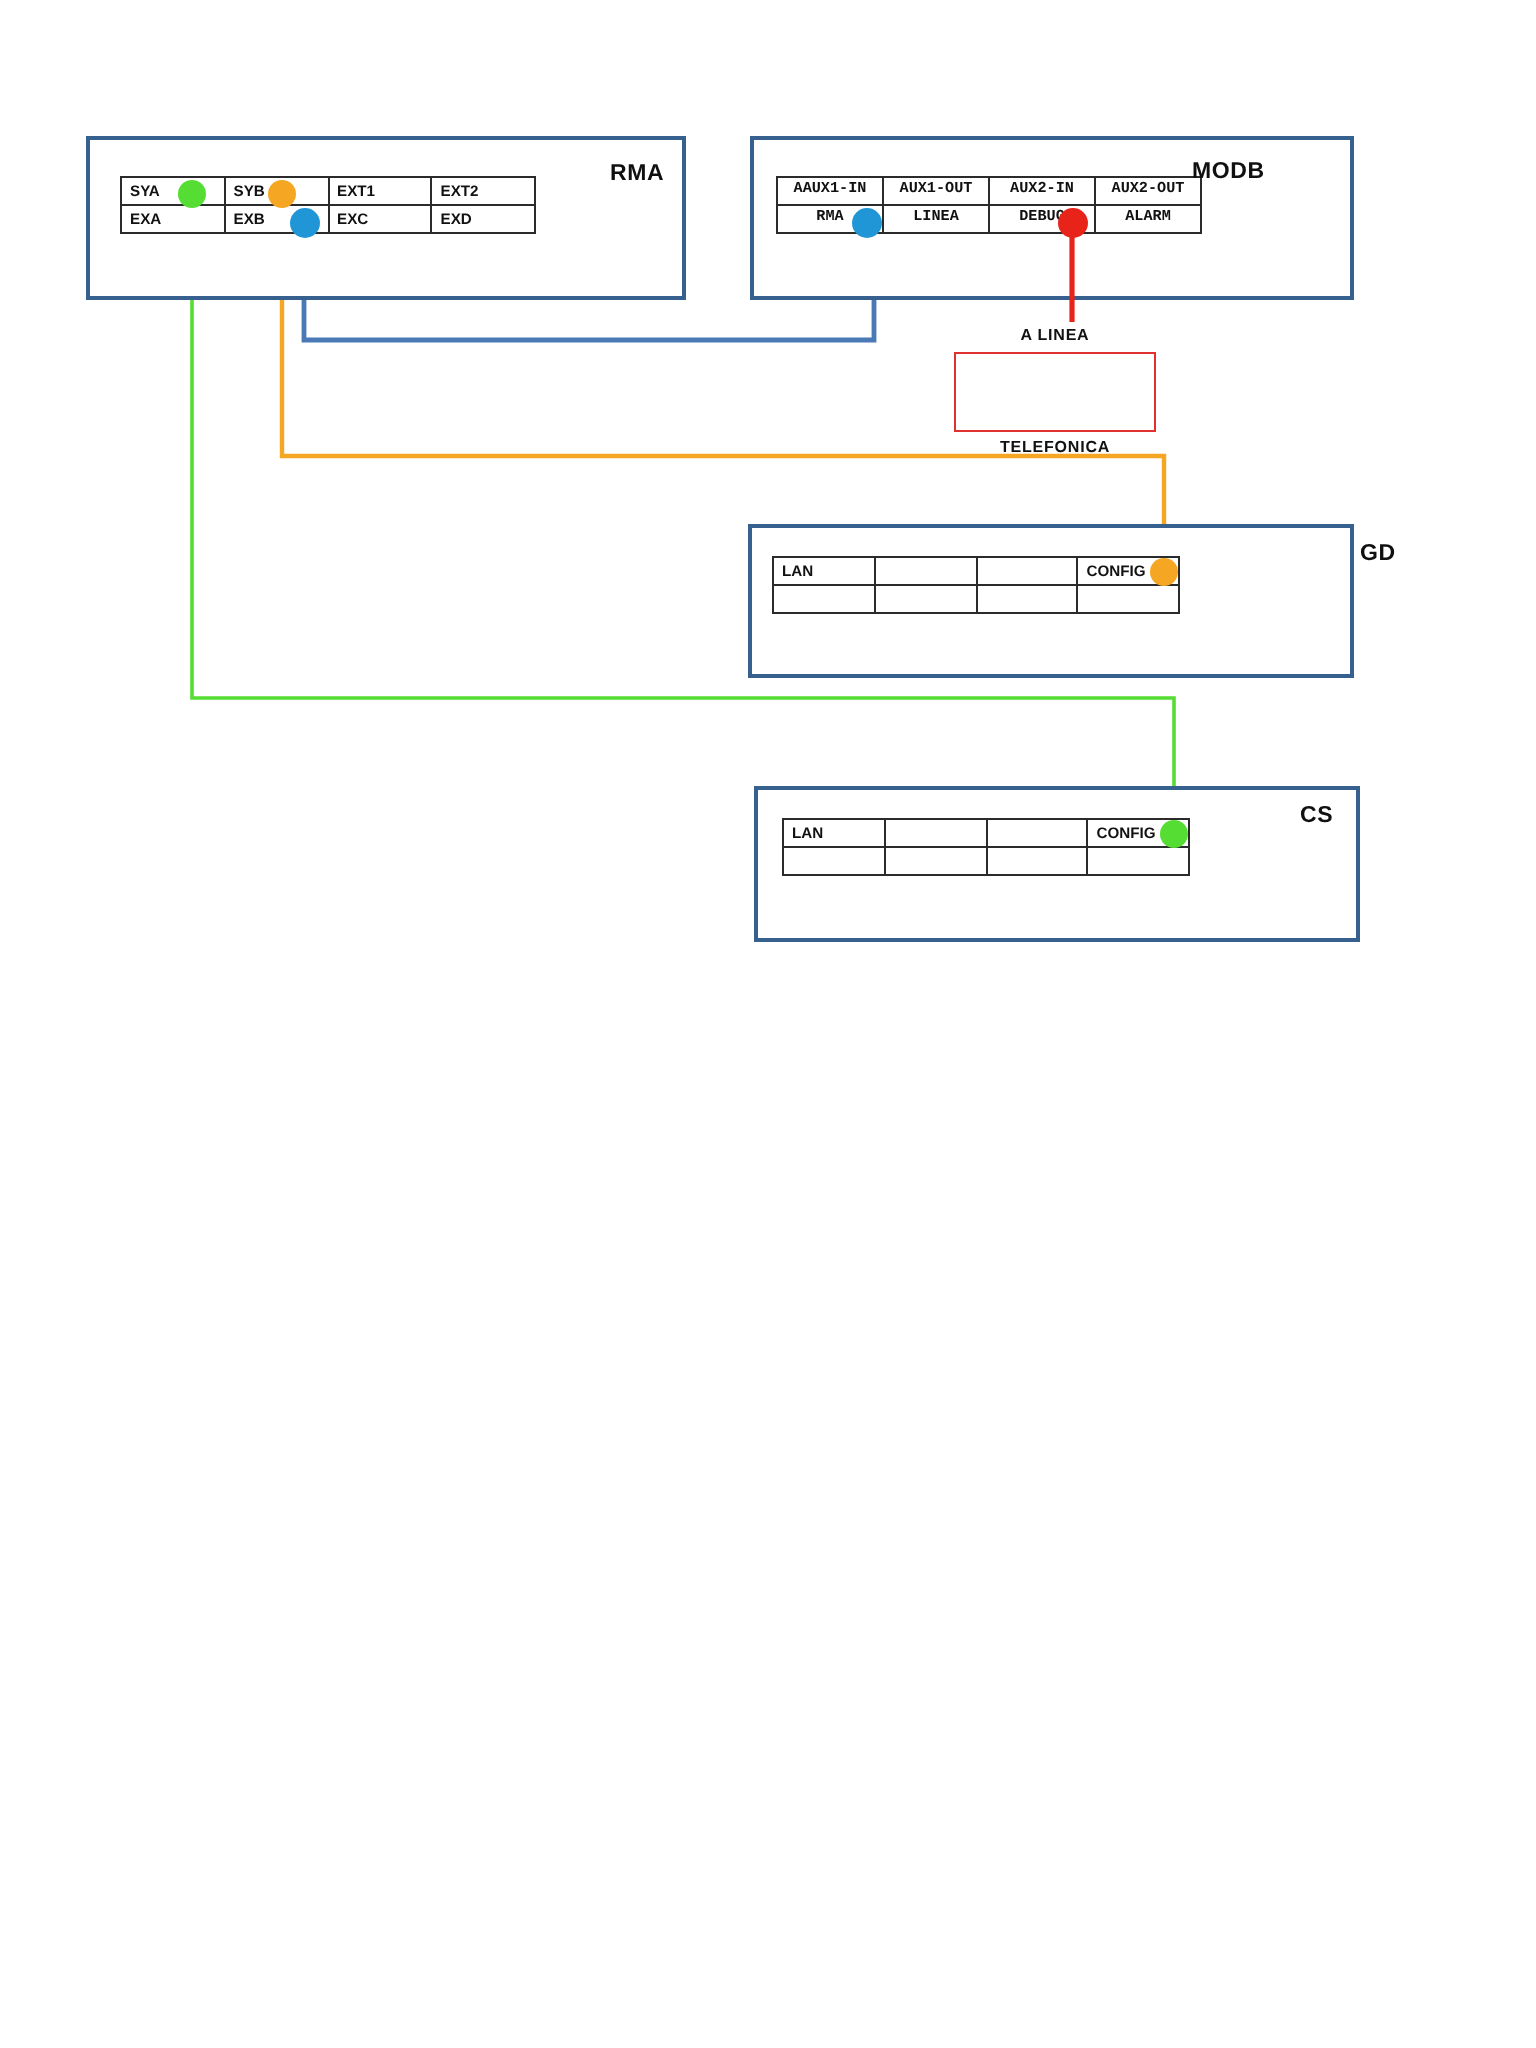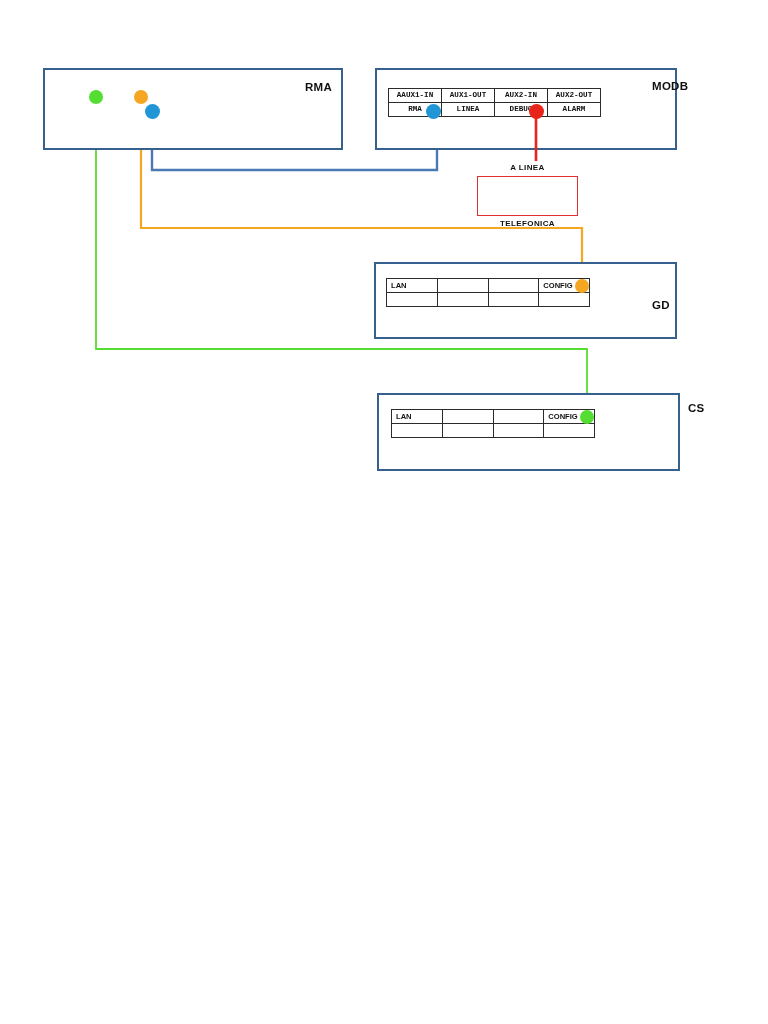--- a/index.html
+++ b/index.html
@@ -107,27 +107,49 @@
     <polyline points="152,112 152,170 437,170 437,112" fill="none" stroke="#4a7ab5" stroke-width="2.4"></polyline>
   </svg>
 
   <svg class="cable over" style="left:0; top:0; width:768px; height:1024px;">
     <polyline points="536,112 536,161" fill="none" stroke="#e8231a" stroke-width="2.6"></polyline>
   </svg>
 
   <div class="device-box" style="left:43px; top:68px; width:300px; height:82px;"></div>
   <div class="device-title" style="left:305px; top:81px;">RMA</div>
 
+  <table class="port-table" style="left:60px; top:88px; width:208px;">
+    <colgroup>
+        <col style="width:25%">
+        <col style="width:25%">
+        <col style="width:25%">
+        <col style="width:25%">
+      </colgroup>
+    <tbody>
+      <tr>
+        <td>SYA</td>
+        <td>SYB</td>
+        <td>EXT1</td>
+        <td>EXT2</td>
+      </tr>
+      <tr>
+        <td>EXA</td>
+        <td>EXB</td>
+        <td>EXC</td>
+        <td>EXD</td>
+      </tr>
+    </tbody>
+  </table>
 
   <div class="dot" style="left:89px; top:90px; width:14px; height:14px; background:#55dd33;"></div>
   <div class="dot" style="left:134px; top:90px; width:14px; height:14px; background:#f5a623;"></div>
   <div class="dot" style="left:145px; top:104px; width:15px; height:15px; background:#2196d6;"></div>
 
   <div class="device-box" style="left:375px; top:68px; width:302px; height:82px;"></div>
-  <div class="device-title" style="left:652px; top:80px;">MODB</div>
+  <div class="device-title" style="left:596px; top:80px;">MODB</div>
 
   <table class="port-table centered" style="left:388px; top:88px; width:213px;font-family:Liberation Mono, monospace;">
     <colgroup>
         <col style="width:25%">
         <col style="width:25%">
         <col style="width:25%">
         <col style="width:25%">
       </colgroup>
     <tbody>
       <tr>
@@ -147,21 +169,21 @@
 
   <div class="dot" style="left:426px; top:104px; width:15px; height:15px; background:#2196d6;"></div>
   <div class="dot" style="left:529px; top:104px; width:15px; height:15px; background:#e8231a;"></div>
 
   <div class="note-box" style="left:477px; top:176px; width:101px; height:40px;gap:44px;">
     <div class="note-line">A LINEA</div>
     <div class="note-line">TELEFONICA</div>
   </div>
 
   <div class="device-box" style="left:374px; top:262px; width:303px; height:77px;"></div>
-  <div class="device-title" style="left:652px; top:271px;margin-top:28px;">GD</div>
+  <div class="device-title" style="left:680px; top:271px;">GD</div>
 
   <table class="port-table" style="left:386px; top:278px; width:204px;">
     <colgroup>
         <col style="width:25%">
         <col style="width:25%">
         <col style="width:25%">
         <col style="width:25%">
       </colgroup>
     <tbody>
       <tr>
@@ -175,21 +197,21 @@
         <td class="blank"></td>
         <td class="blank"></td>
         <td class="blank"></td>
       </tr>
     </tbody>
   </table>
 
   <div class="dot" style="left:575px; top:279px; width:14px; height:14px; background:#f5a623;"></div>
 
   <div class="device-box" style="left:377px; top:393px; width:303px; height:78px;"></div>
-  <div class="device-title" style="left:688px; top:402px;">CS</div>
+  <div class="device-title" style="left:650px; top:402px;">CS</div>
 
   <table class="port-table" style="left:391px; top:409px; width:204px;">
     <colgroup>
         <col style="width:25%">
         <col style="width:25%">
         <col style="width:25%">
         <col style="width:25%">
       </colgroup>
     <tbody>
       <tr>

